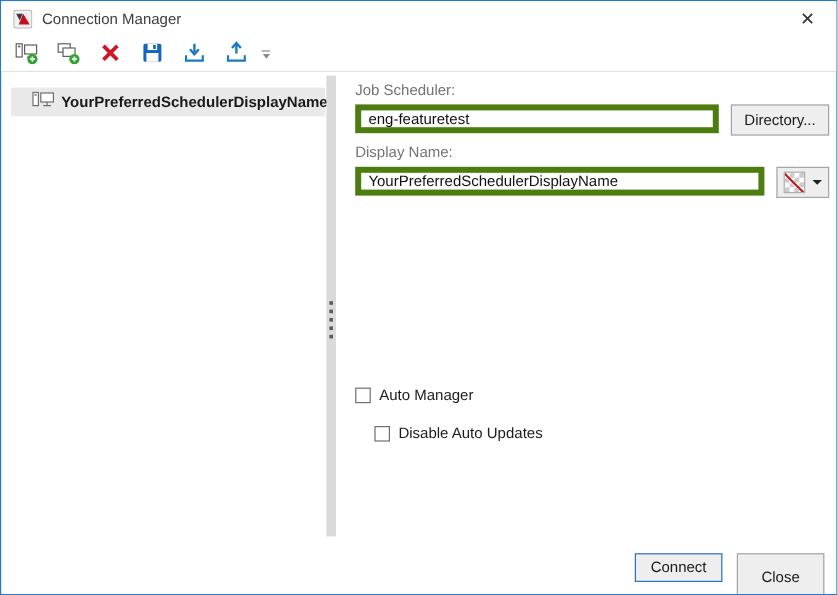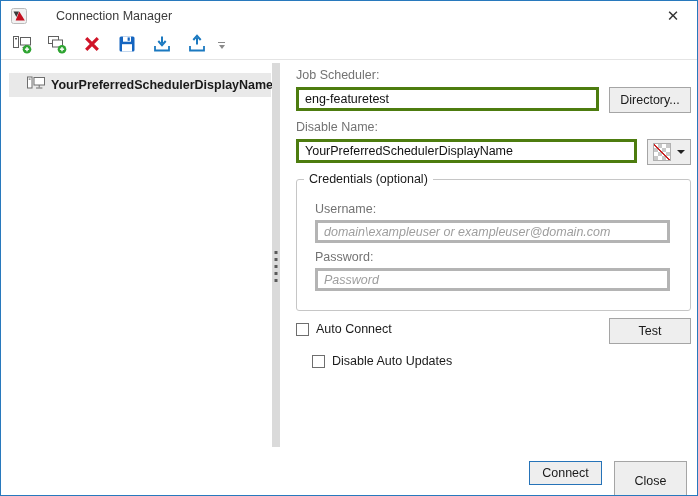--- a/index.html
+++ b/index.html
@@ -5,21 +5,21 @@
   html,body{margin:0;padding:0;background:#fff;}
   *{box-sizing:border-box;}
   .window{
     position:relative;width:698px;height:496px;background:#ffffff;
     border:1px solid #2879bd;overflow:hidden;
     font-family:"Liberation Sans",sans-serif;font-size:12.5px;color:#1b1b1b;
   }
   
   .titlebar{position:absolute;left:0;top:0;right:0;height:30px;background:#fff;}
   .app-icon{position:absolute;left:10px;top:7px;width:16px;height:16px;}
-  .win-title{position:absolute;left:34px;top:8px;font-size:12.5px;color:#3c3c3c;margin-left:21px;}
+  .win-title{position:absolute;left:34px;top:8px;font-size:12.5px;color:#3c3c3c;}
   .close-btn{position:absolute;right:6px;top:2px;width:36px;height:26px;display:flex;align-items:center;justify-content:center;color:#333;font-size:15px;cursor:default;}
   
   .toolbar{position:absolute;left:0;top:30px;right:0;height:28px;display:flex;align-items:center;padding-left:10px;gap:13px;background:#fff;}
   .tbtn{width:22px;height:22px;display:flex;align-items:center;justify-content:center;}
   .overflow{width:9px;height:10px;margin-left:-4px;display:flex;flex-direction:column;align-items:center;justify-content:center;}
   .overflow .bar{width:7px;border-top:1px solid #8a8a8a;margin-bottom:2px;}
   .overflow .tri{width:0;height:0;border-left:3.5px solid transparent;border-right:3.5px solid transparent;border-top:4px solid #8a8a8a;}
   .toolbar-sep{position:absolute;left:0;top:58px;right:0;height:1px;background:#e4e4e4;}
   
   .list-panel{position:absolute;left:8px;top:62px;width:262px;height:384px;background:#fff;}
@@ -27,21 +27,21 @@
   .list-item .ci{margin-right:5px;flex:0 0 auto;}
   .list-item .nm{font-weight:bold;color:#1a1a1a;white-space:nowrap;}
   .list-item .mark{color:#993333;font-size:10px;vertical-align:top;position:relative;top:-3px;font-weight:bold;}
   
   .splitter{position:absolute;left:271px;top:62px;width:8px;height:384px;background:#dadada;}
   .splitter .dots{position:absolute;left:50%;transform:translateX(-50%);top:188px;}
   .splitter .dot{width:3px;height:3px;background:#5a5a5a;margin-bottom:4px;}
   
   .form-panel{position:absolute;left:295px;top:62px;width:395px;height:384px;}
   .flabel{position:absolute;left:0;color:#737373;}
-  .tinput{position:absolute;height:24px;border:3px solid #4d7c0f;background:#fff;padding:0 6px;font-family:"Liberation Sans",sans-serif;font-size:12.5px;color:#111;outline:none;}
+  .tinput{position:absolute;height:24px;border:5px solid #4d7c0f;background:#fff;padding:0 6px;font-family:"Liberation Sans",sans-serif;font-size:12.5px;color:#111;outline:none;}
   .tinput.light{border-color:#b4b4b4;height:23px;}
   .tinput::placeholder{font-style:italic;color:#9e9e9e;}
   .wbtn{position:absolute;background:#eeeeee;border:1px solid #a5a5a5;font-family:"Liberation Sans",sans-serif;font-size:12.5px;color:#1a1a1a;display:flex;align-items:center;justify-content:center;padding:0;}
   .lbl-job{top:5px;}
   .inp-job{left:0;top:24px;width:303px;}
   .btn-dir{left:313px;top:24px;width:82px;height:26px;}
   .lbl-disp{top:57px;}
   .inp-disp{left:0;top:76px;width:341px;}
   .btn-color{left:351px;top:76px;width:44px;height:26px;display:flex;align-items:center;justify-content:space-between;padding:0 5px;}
   .swatch{width:18px;height:18px;border:1px solid #b0b0b0;
@@ -179,40 +179,32 @@
         <div class="dot"></div>
     </div>
   </div>
 
   <div class="form-panel">
 
     <div class="flabel lbl-job">Job Scheduler:</div>
     <input class="tinput inp-job" type="text" value="eng-featuretest" style="">
     <button class="wbtn btn-dir">Directory...</button>
 
-    <div class="flabel lbl-disp">Disable Name:</div>
+    <div class="flabel lbl-disp">Display Name:</div>
     <input class="tinput inp-disp" type="text" value="YourPreferredSchedulerDisplayName" style="">
     <button class="wbtn btn-color">
       <span class="swatch"></span>
       <span class="caret"></span>
     </button>
 
-    <div class="groupbox">
-      <span class="legend">Credentials (optional)</span>
-      <div class="lbl-user flabel" style="left:18px;top:22px;">Username:</div>
-      <input class="tinput light inp-user" type="text" placeholder="domain\exampleuser or exampleuser@domain.com" style="">
-      <div class="lbl-pass flabel" style="left:18px;top:70px;">Password:</div>
-      <input class="tinput light inp-pass" type="text" placeholder="Password" style="">
-    </div>
 
     <div class="chkrow row-auto">
       <span class="chkbox"></span>
-      <span>Auto Connect</span>
-    </div>
-    <button class="wbtn btn-test">Test</button>
+      <span>Auto Manager</span>
+    </div>
 
     <div class="chkrow row-upd">
       <span class="chkbox"></span>
       <span>Disable Auto Updates</span>
     </div>
   </div>
 
   <button class="wbtn btn-connect">Connect</button>
   <button class="wbtn btn-close2">Close</button>
 

